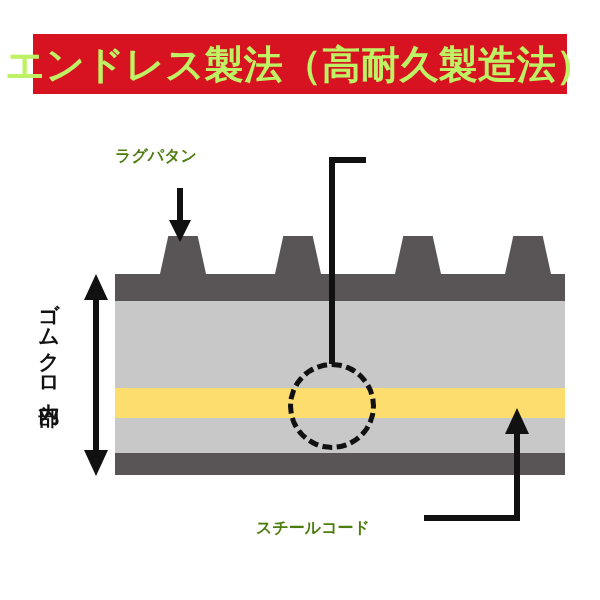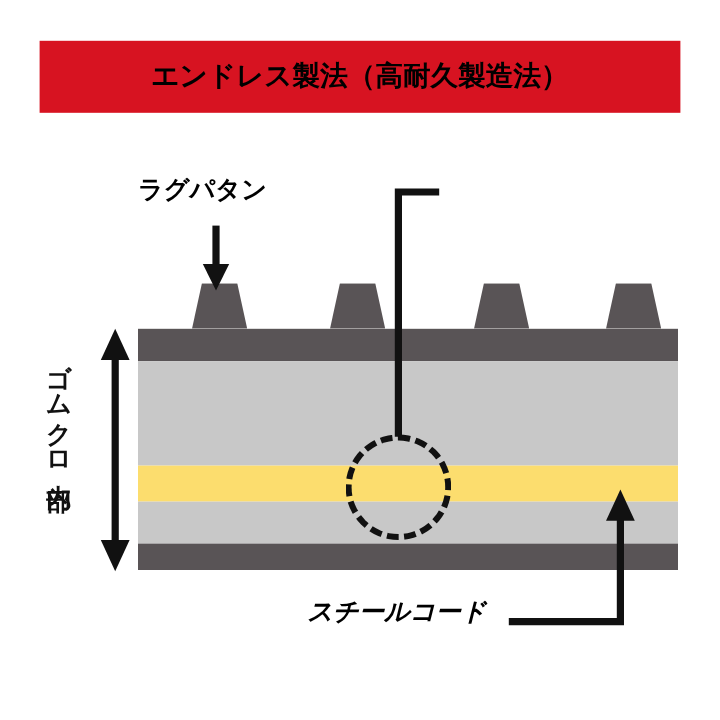--- a/index.html
+++ b/index.html
@@ -24,22 +24,22 @@
     left: 33px;
     top: 34px;
     width: 534px;
     height: 60px;
     background: #d71321;
     display: flex;
     align-items: center;
     justify-content: center;
   }
   .title-text {
-    color: #000000;
-    font-size: 23px;
+    color: #bef264;
+    font-size: 39px;
     font-weight: bold;
     letter-spacing: 0px;
     line-height: 1;
     white-space: nowrap;
     font-family: "DejaVu Sans", "Liberation Sans", sans-serif;
   }
 
   
   .track {
     position: absolute;
@@ -79,30 +79,30 @@
     width: 88px;
     height: 88px;
     border: 5px dashed #111111;
     border-radius: 50%;
     box-sizing: border-box;
   }
 
   
   .callout {
     position: absolute;
-    font-size: 21px;
+    font-size: 16px;
     font-weight: bold;
-    color: #000000;
+    color: #4d7c0f;
     white-space: nowrap;
     line-height: 1;
     font-family: "DejaVu Sans", "Liberation Sans", sans-serif;
   }
   .callout-lug      { left: 115px; top: 148px; }
   .callout-endless  { left: 374px; top: 148px; }
-  .callout-steel    { left: 256px; top: 500px; font-style: italic; }
+  .callout-steel    { left: 256px; top: 520px; }
 
   
   .callout-vertical {
     position: absolute;
     left: 38px;
     top: 288px;
     font-size: 21px;
     font-weight: bold;
     color: #111111;
     writing-mode: vertical-rl;

